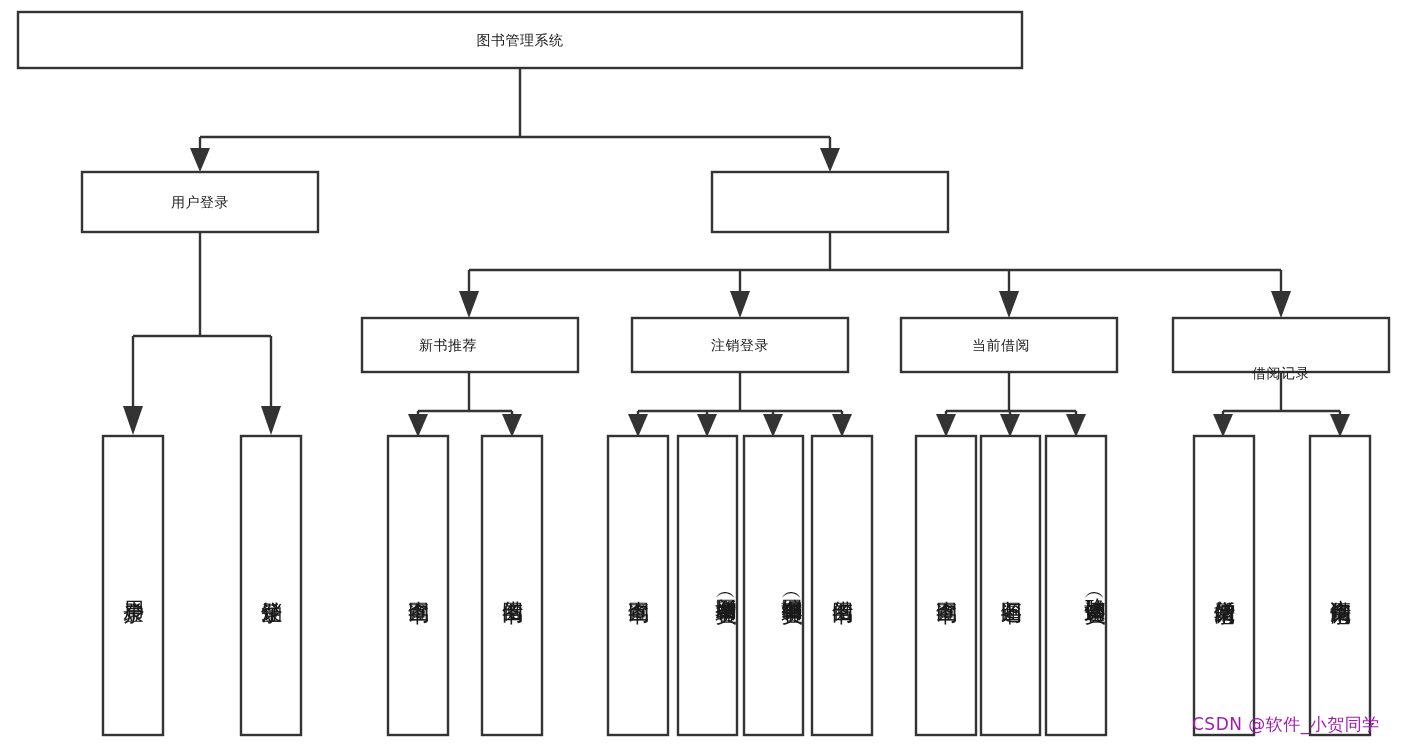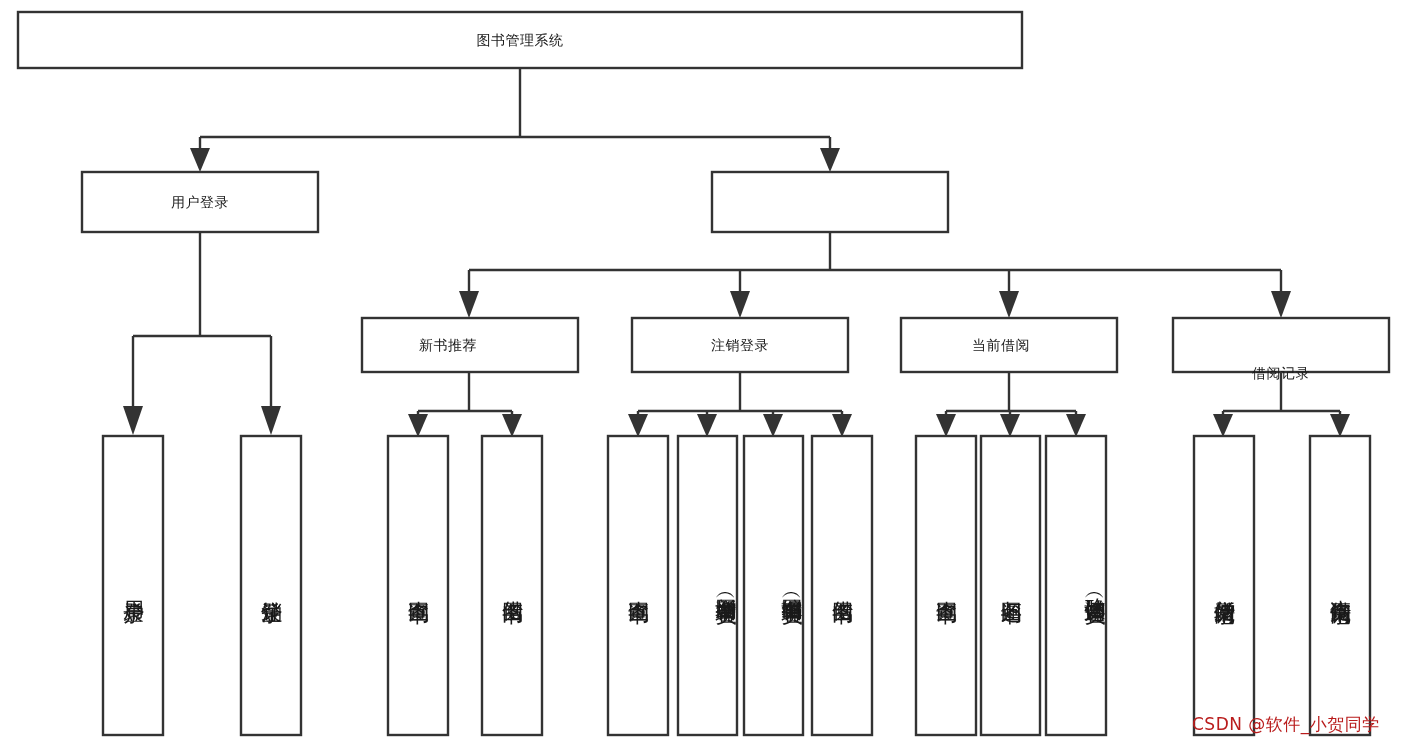--- a/index.html
+++ b/index.html
@@ -64,21 +64,21 @@
     font-size: 21px;
     line-height: 1.12;
     letter-spacing: 1px;
     writing-mode: vertical-rl;
     text-orientation: upright;
     white-space: nowrap;
     pointer-events: none;
   }
   .watermark {
     position: absolute;
-    color: #b91c1c;
+    color: #a21caf;
     font-size: 17px;
     letter-spacing: 0.5px;
     white-space: nowrap;
     pointer-events: none;
   }
 </style>
 </head>
 <body>
 
 <div id="diagram-root">

